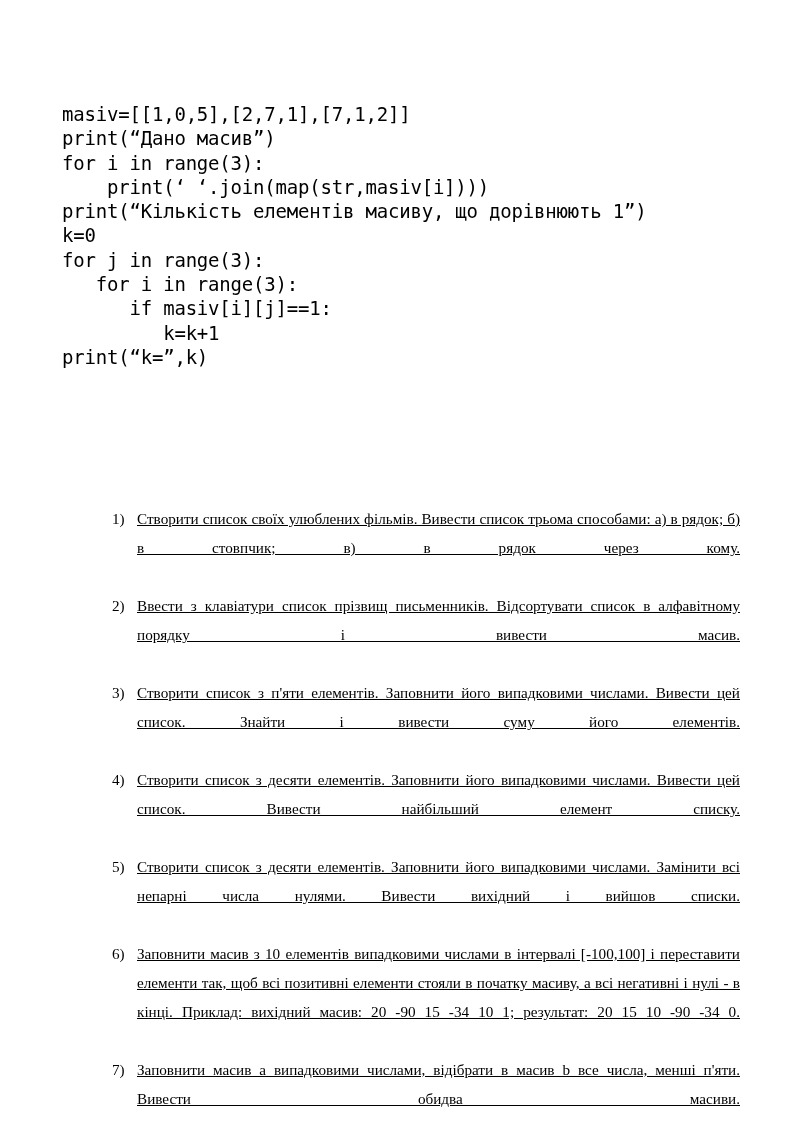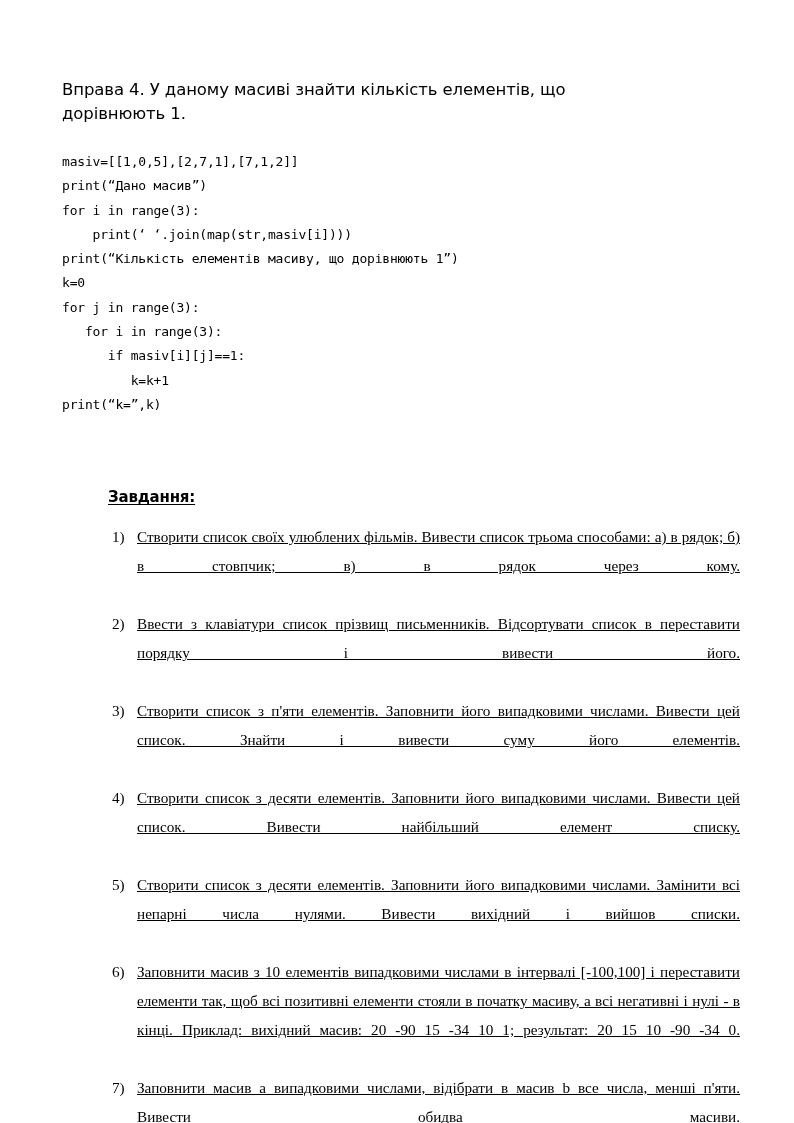--- a/index.html
+++ b/index.html
@@ -39,21 +39,21 @@
     font-weight: 400;
     white-space: pre-wrap;
     letter-spacing: -0.1px;
     margin: 0;
   }
 
   .code-block {
     margin: 0;
     margin-top: 24px;
     font-family: "DejaVu Sans", sans-serif;
-    font-size: 13px;
+    font-size: 19px;
     line-height: 24.3px;
     font-weight: 400;
     white-space: pre;
     letter-spacing: -0.2px;
   }
 
   .code-line {
     display: block;
     white-space: pre;
     min-height: 24.3px;
@@ -114,37 +114,34 @@
     display: inline-block;
     width: 100%;
   }
 </style>
 </head>
 <body>
 
 <div class="page">
 
   <section class="exercise-block">
-    <p class="exercise-title">Вправа 4. У даному масиві знайти кількість елементів, що
-дорівнюють 1.</p>
 
     <pre class="code-block"><code><span class="code-line">masiv=[[1,0,5],[2,7,1],[7,1,2]]</span><span class="code-line">print(“Дано масив”)</span><span class="code-line">for i in range(3):</span><span class="code-line">    print(‘ ‘.join(map(str,masiv[i])))</span><span class="code-line">print(“Кількість елементів масиву, що дорівнюють 1”)</span><span class="code-line">k=0</span><span class="code-line">for j in range(3):</span><span class="code-line">   for i in range(3):</span><span class="code-line">      if masiv[i][j]==1:</span><span class="code-line">         k=k+1</span><span class="code-line">print(“k=”,k)</span></code></pre>
   </section>
 
   <section class="tasks-section">
-    <h2 class="tasks-heading">Завдання:</h2>
 
     <ol class="task-list">
       <li class="task-item">
         <span class="task-number">1)</span>
         <span class="task-text">Створити список своїх улюблених фільмів. Вивести список трьома способами: а) в рядок; б) в стовпчик; в) в рядок через кому.</span>
       </li>
       <li class="task-item">
         <span class="task-number">2)</span>
-        <span class="task-text">Ввести з клавіатури список прізвищ письменників. Відсортувати список в переставити порядку і вивести його.</span>
+        <span class="task-text">Ввести з клавіатури список прізвищ письменників. Відсортувати список в алфавітному порядку і вивести масив.</span>
       </li>
       <li class="task-item">
         <span class="task-number">3)</span>
         <span class="task-text">Створити список з п'яти елементів. Заповнити його випадковими числами. Вивести цей список. Знайти і вивести суму його елементів.</span>
       </li>
       <li class="task-item">
         <span class="task-number">4)</span>
         <span class="task-text">Створити список з десяти елементів. Заповнити його випадковими числами. Вивести цей список. Вивести найбільший елемент списку.</span>
       </li>
       <li class="task-item">

